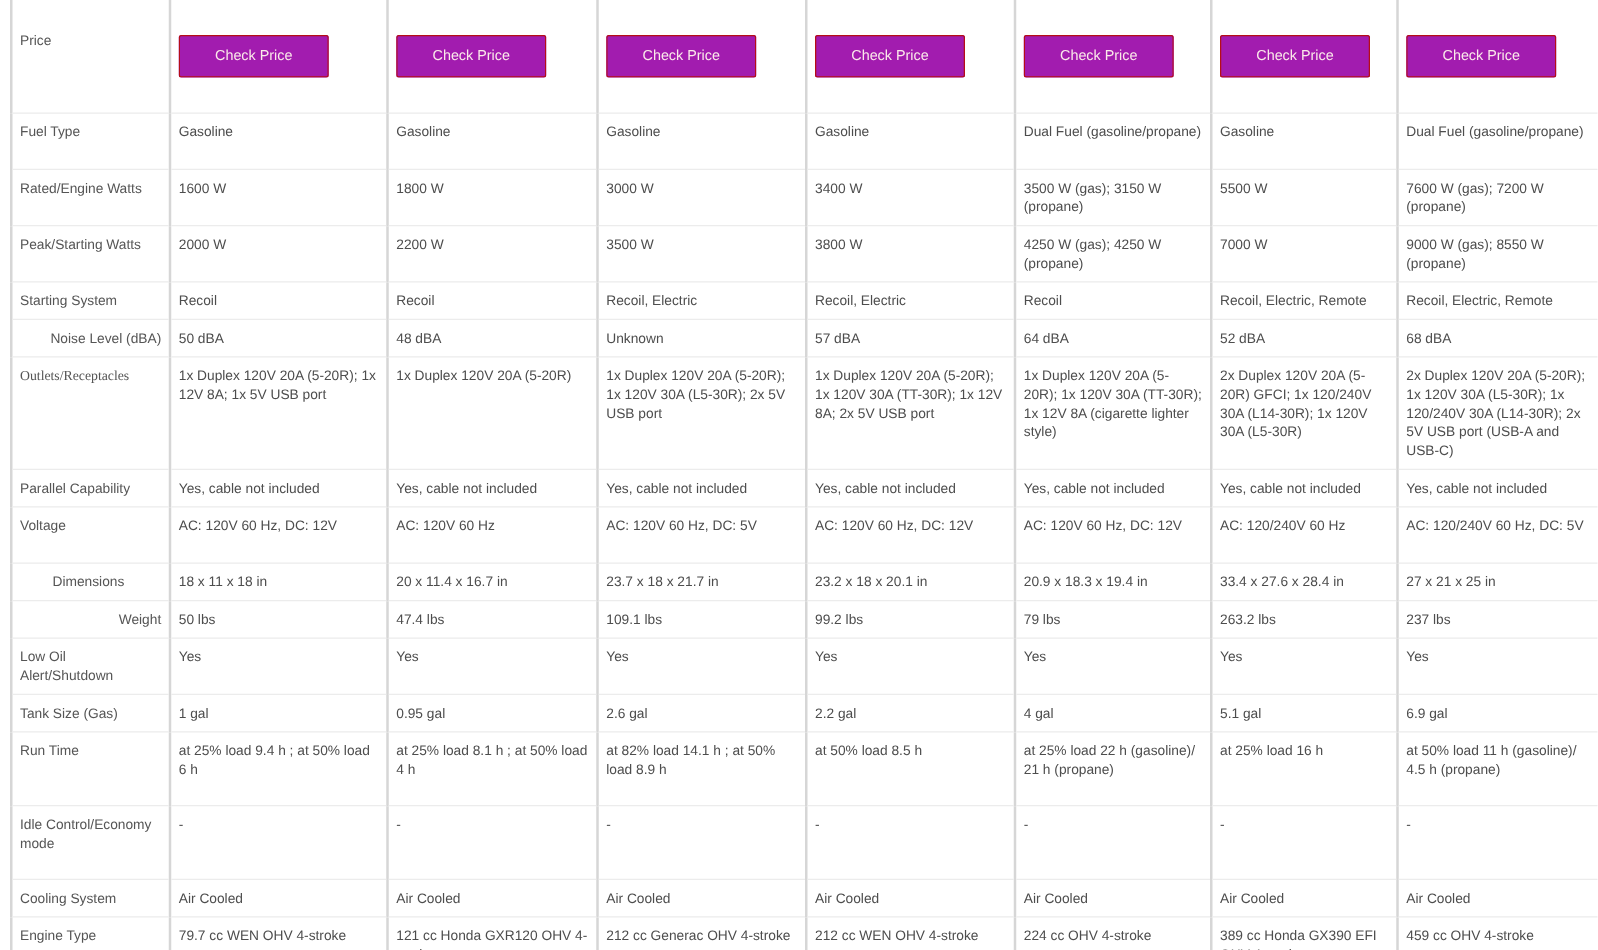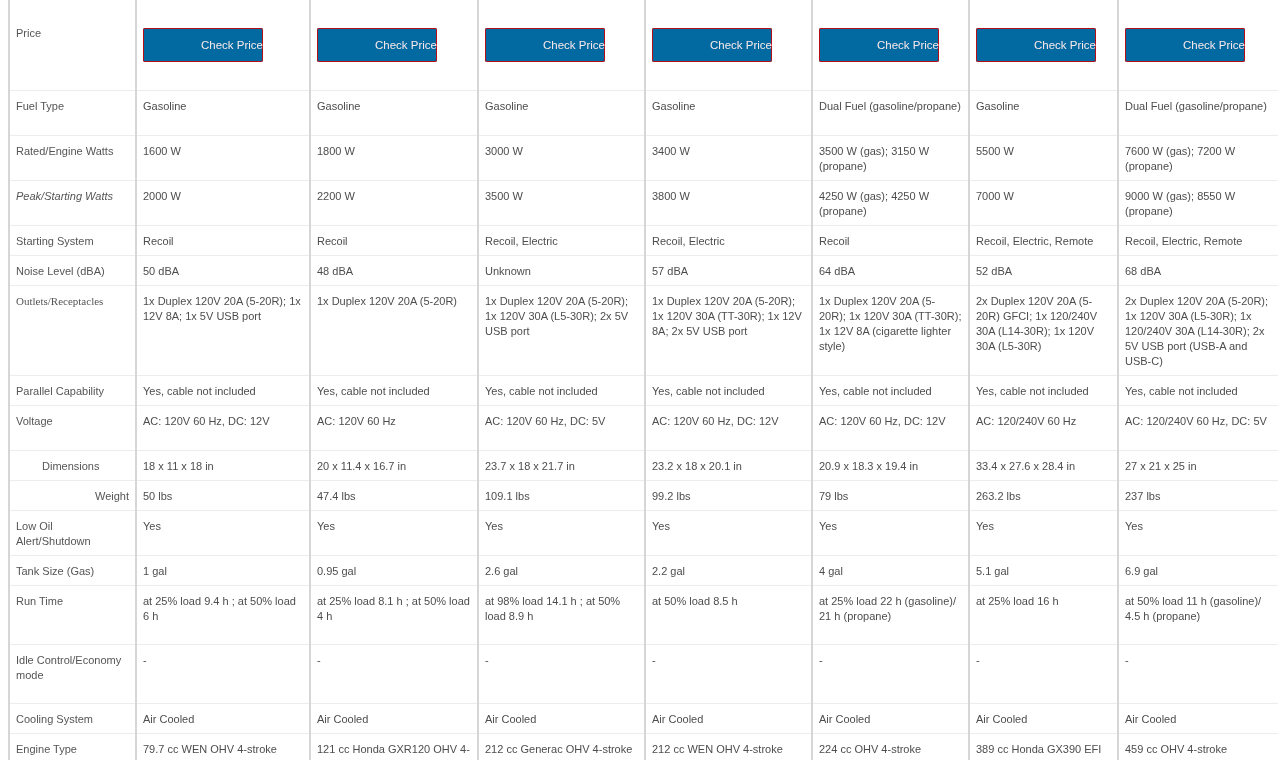--- a/index.html
+++ b/index.html
@@ -13,22 +13,22 @@
     table.cmp td.lbl { color: #555; }
     table.cmp tr td:last-child { border-right: 0; }
     col.c0 { width: 127px; }
     col.c1 { width: 174px; }
     col.c2 { width: 168px; }
     col.c3 { width: 167px; }
     col.c4 { width: 167px; }
     col.c5 { width: 157px; }
     col.c6 { width: 149px; }
     col.c7 { width: 163px; }
-    .btn { display: block; background: #0369a1; color: #fbe9ea; border-radius: 2px;
-           width: 120px; height: 34px; line-height: 34px; text-align: right; font-size: 11.5px;
+    .btn { display: block; background: #a21caf; color: #fbe9ea; border-radius: 2px;
+           width: 120px; height: 34px; line-height: 34px; text-align: center; font-size: 11.5px;
            margin-top: 20px; box-shadow: 0 0 0 1px #b50d17 inset; cursor: pointer; }
     tr.price td { height: 58px; padding-top: 10px; }
     tr.price td.lbl { padding-top: 28px; }
   </style>
 </head>
 <body>
 
 <table class="cmp">
   <colgroup>
     <col class="c0">
@@ -79,41 +79,41 @@
         <td class="lbl" style="height: 30px;">Rated/Engine Watts</td>
         <td>1600 W</td>
         <td>1800 W</td>
         <td>3000 W</td>
         <td>3400 W</td>
         <td>3500 W (gas); 3150 W (propane)</td>
         <td>5500 W</td>
         <td>7600 W (gas); 7200 W (propane)</td>
       </tr>
       <tr>
-        <td class="lbl" style="height: 30px; font-style: italic;">Peak/Starting Watts</td>
+        <td class="lbl" style="height: 30px;">Peak/Starting Watts</td>
         <td>2000 W</td>
         <td>2200 W</td>
         <td>3500 W</td>
         <td>3800 W</td>
         <td>4250 W (gas); 4250 W (propane)</td>
         <td>7000 W</td>
         <td>9000 W (gas); 8550 W (propane)</td>
       </tr>
       <tr>
         <td class="lbl" style="height: 15px;">Starting System</td>
         <td>Recoil</td>
         <td>Recoil</td>
         <td>Recoil, Electric</td>
         <td>Recoil, Electric</td>
         <td>Recoil</td>
         <td>Recoil, Electric, Remote</td>
         <td>Recoil, Electric, Remote</td>
       </tr>
       <tr>
-        <td class="lbl" style="height: 15px;">Noise Level (dBA)</td>
+        <td class="lbl" style="height: 15px; text-align: right;">Noise Level (dBA)</td>
         <td>50 dBA</td>
         <td>48 dBA</td>
         <td>Unknown</td>
         <td>57 dBA</td>
         <td>64 dBA</td>
         <td>52 dBA</td>
         <td>68 dBA</td>
       </tr>
       <tr>
         <td class="lbl" style="height: 74px; font-family: Liberation Serif, serif;">Outlets/Receptacles</td>
@@ -182,21 +182,21 @@
         <td>2.6 gal</td>
         <td>2.2 gal</td>
         <td>4 gal</td>
         <td>5.1 gal</td>
         <td>6.9 gal</td>
       </tr>
       <tr>
         <td class="lbl" style="height: 44px;">Run Time</td>
         <td>at 25% load 9.4 h ; at 50% load 6 h</td>
         <td>at 25% load 8.1 h ; at 50% load 4 h</td>
-        <td>at 98% load 14.1 h ; at 50% load 8.9 h</td>
+        <td>at 82% load 14.1 h ; at 50% load 8.9 h</td>
         <td>at 50% load 8.5 h</td>
         <td>at 25% load 22 h (gasoline)/ 21 h (propane)</td>
         <td>at 25% load 16 h</td>
         <td>at 50% load 11 h (gasoline)/ 4.5 h (propane)</td>
       </tr>
       <tr>
         <td class="lbl" style="height: 44px;">Idle Control/Economy mode</td>
         <td>-</td>
         <td>-</td>
         <td>-</td>

